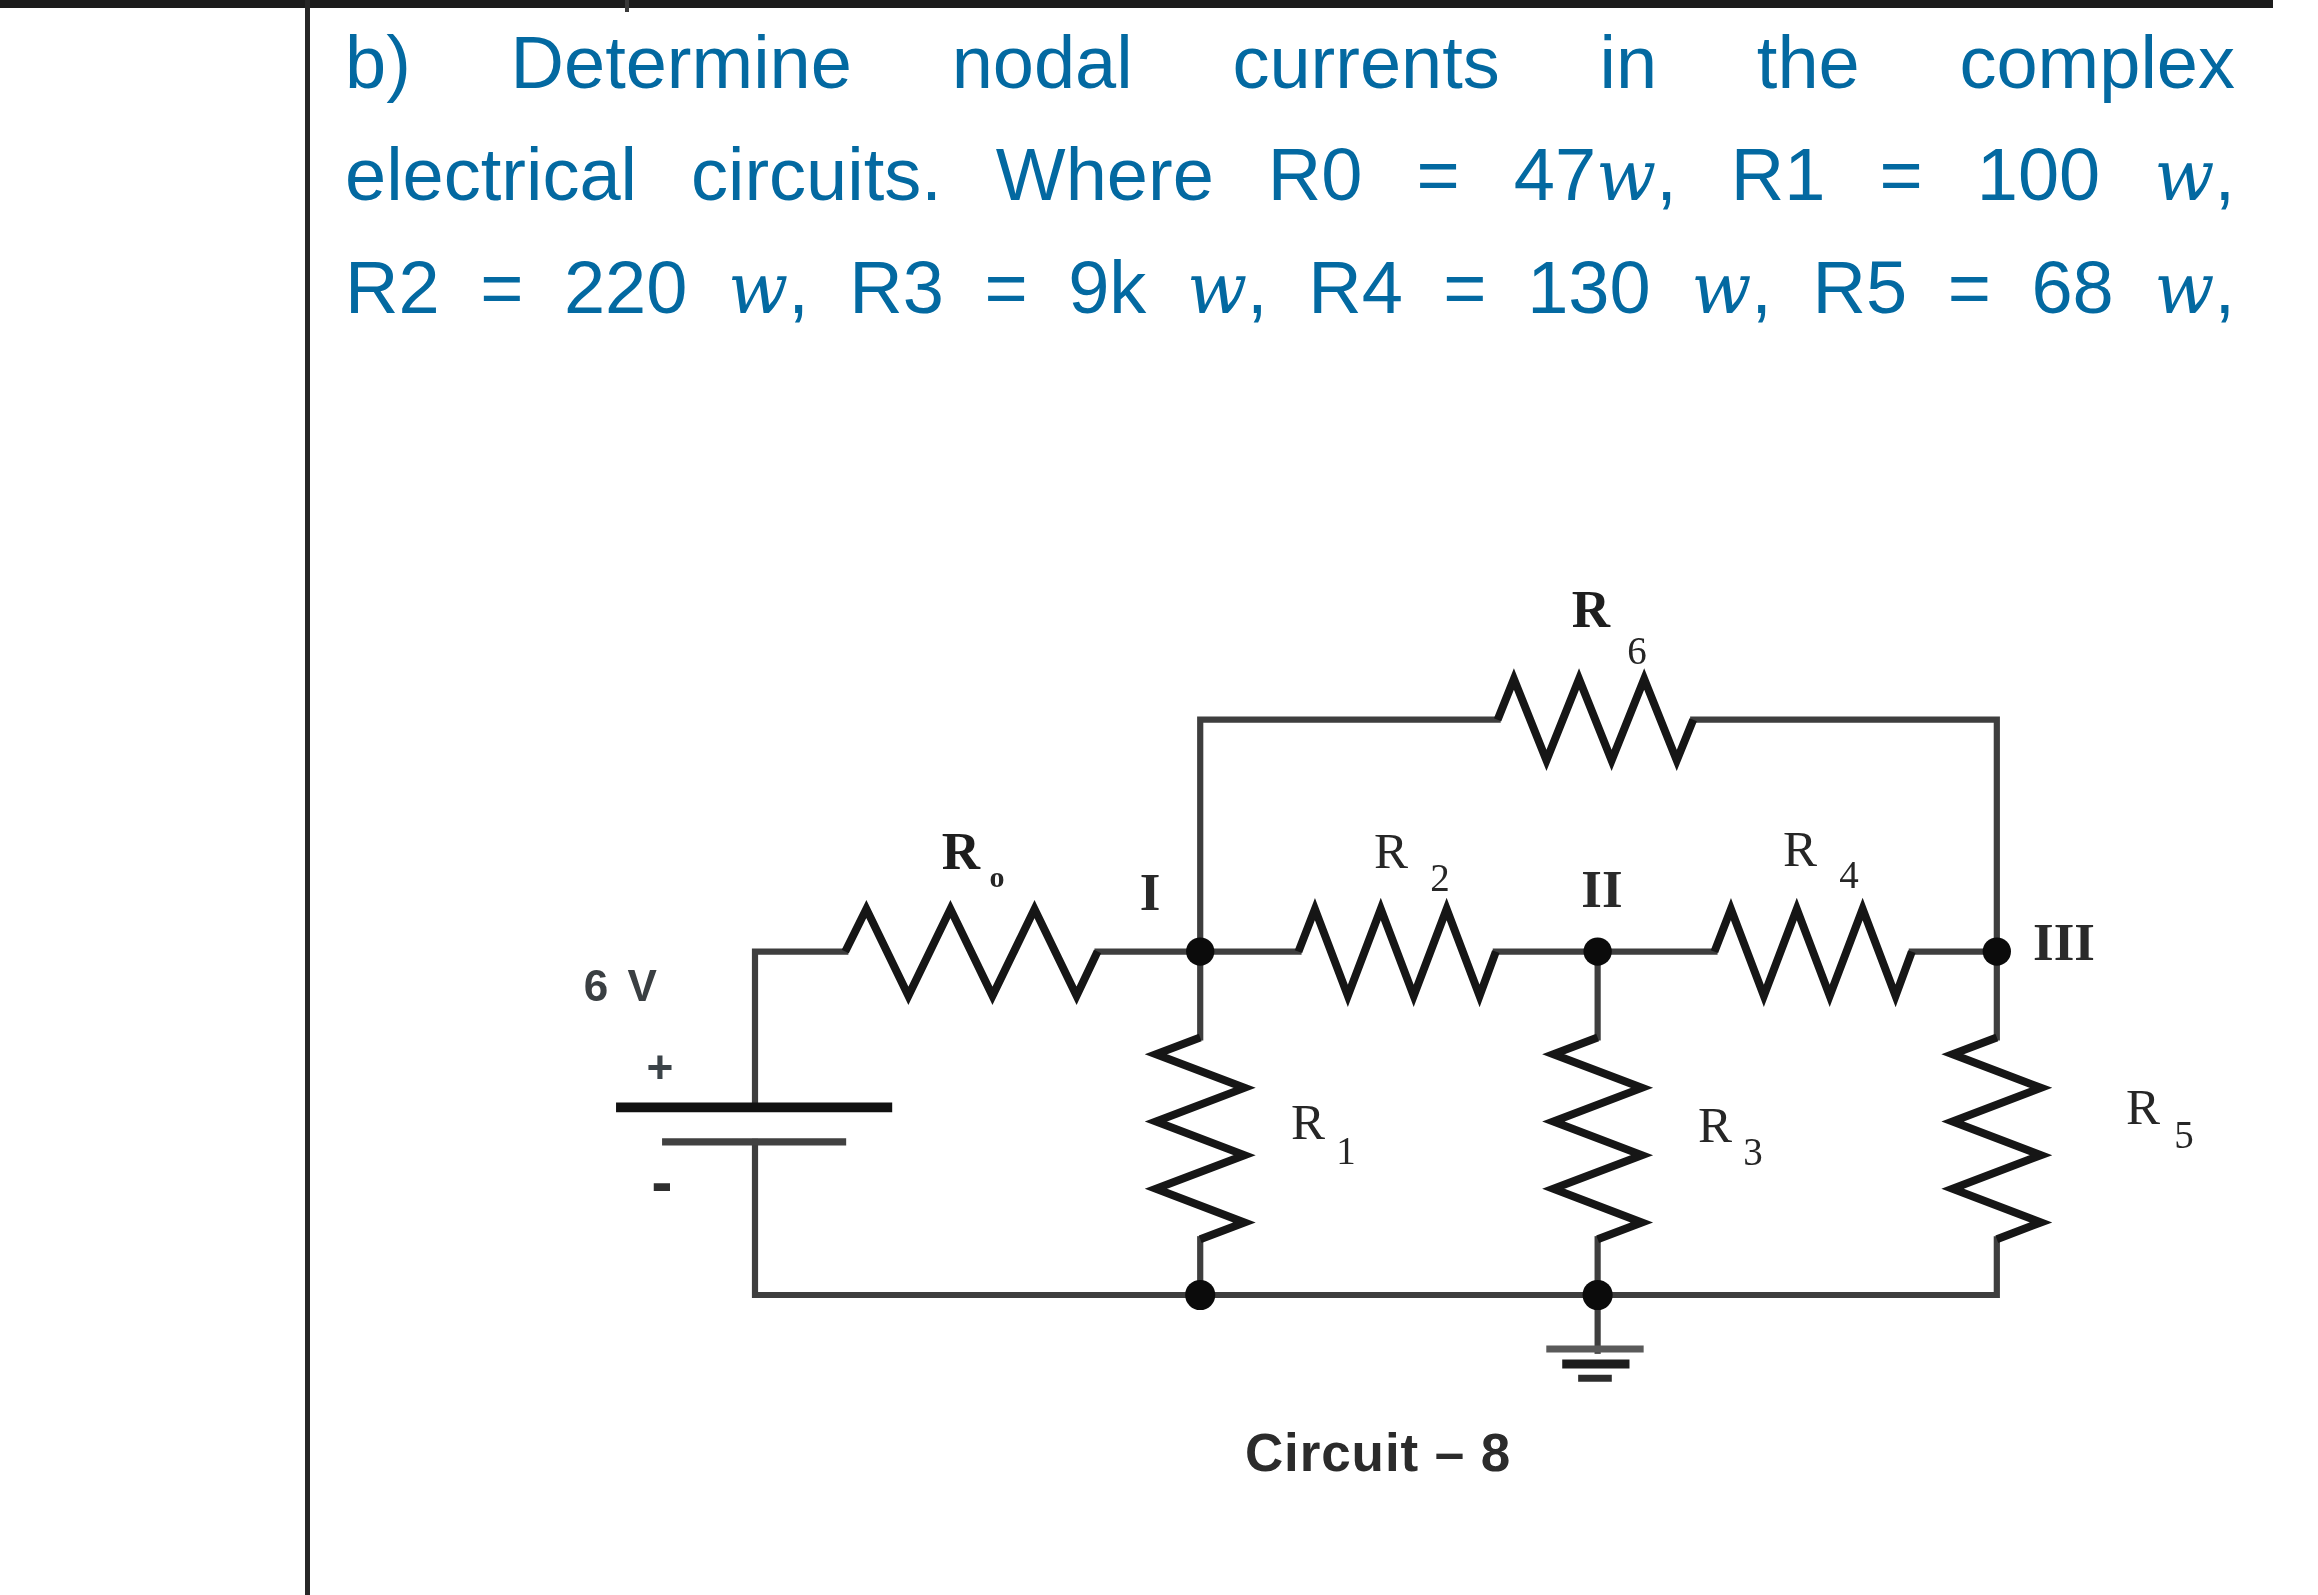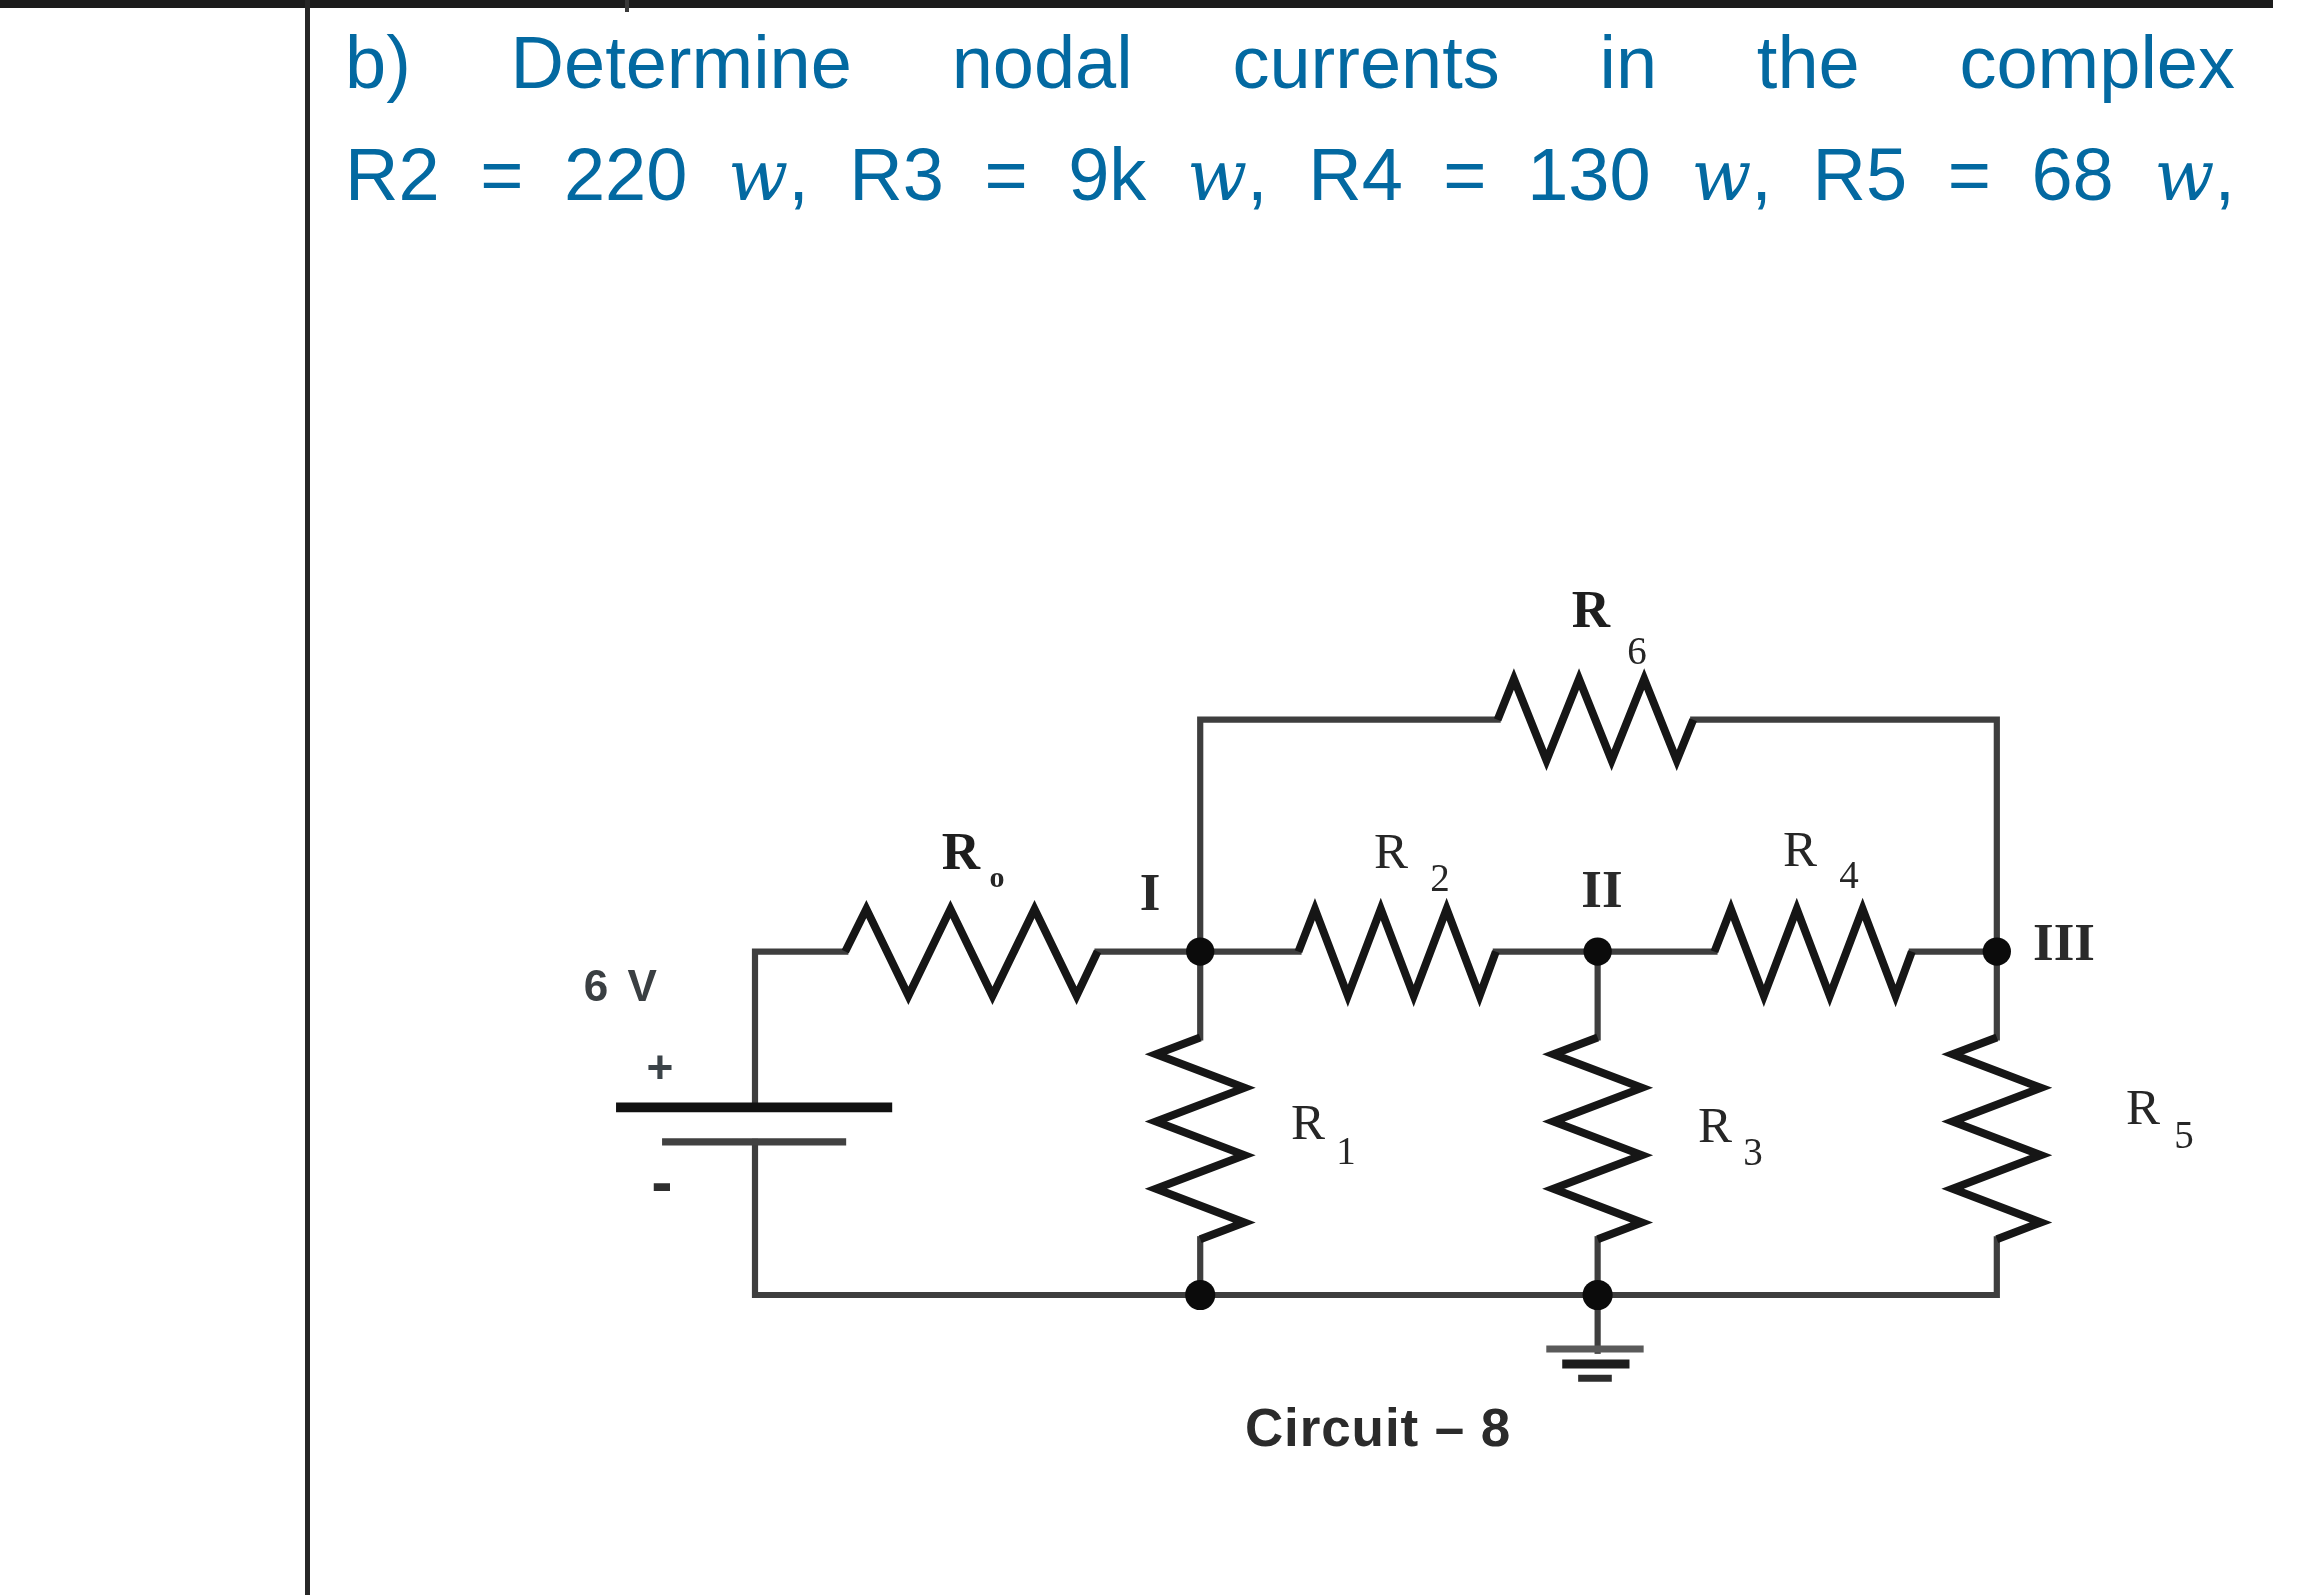--- a/index.html
+++ b/index.html
@@ -45,34 +45,35 @@
     font-size:46px;color:#3b4348;
   }
   .minus{
     position:absolute;transform:translate(-50%,-50%);
     font-family:"Liberation Sans", sans-serif;font-weight:bold;
     font-size:64px;color:#2e2e2e;
   }
   .caption{
     position:absolute;transform:translate(-50%,-50%);
     font-family:"Liberation Sans", sans-serif;font-weight:bold;
-    font-size:53px;color:#2b2b2b;white-space:nowrap;letter-spacing:0.9px;
+    font-size:53px;color:#2b2b2b;white-space:nowrap;letter-spacing:0.9px;margin-top:25px;
   }
 </style>
 </head>
 <body>
 
 <div class="page">
 
   <div class="border-top"></div>
   <div class="border-vert"></div>
   <div class="border-tick"></div>
 
   <div class="question">
       <div class="qline just"><span>b) Determine nodal currents in the complex</span></div>
+      <div class="qline just"><span>electrical circuits. Where R0 = 47</span><span class="om">w</span><span>, R1 = 100 </span><span class="om">w</span><span>,</span></div>
       <div class="qline just"><span>R2 = 220 </span><span class="om">w</span><span>, R3 = 9k </span><span class="om">w</span><span>, R4 = 130 </span><span class="om">w</span><span>, R5 = 68 </span><span class="om">w</span><span>,</span></div>
     </div>
 
   <div>
     <svg class="circuit-svg" viewBox="0 0 2620 1803">
       <g stroke="#3e3e3e" stroke-width="7" fill="none" stroke-linejoin="miter" stroke-linecap="square">
 
         <polyline points="1356,1075 1356,813 1692,813"></polyline>
 
         <polyline points="1913,813 2256,813 2256,1075"></polyline>

